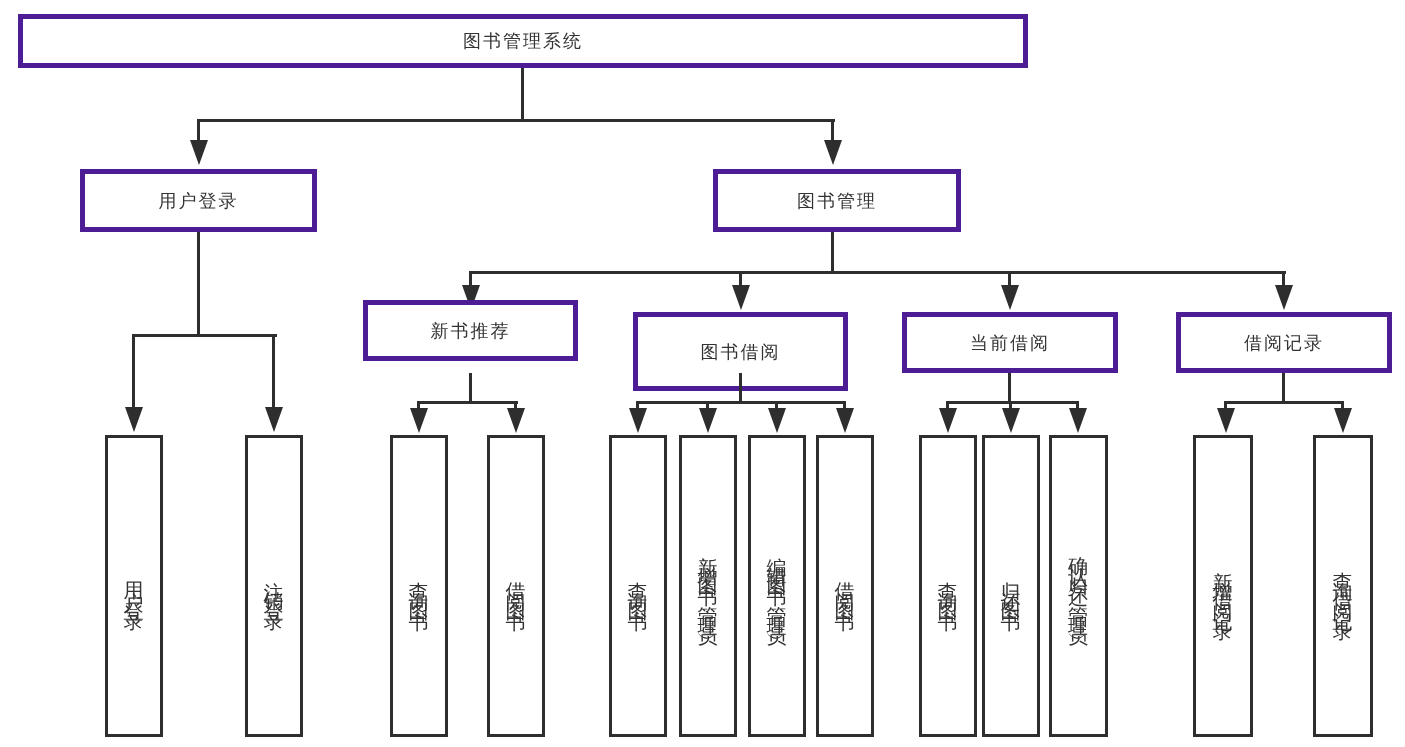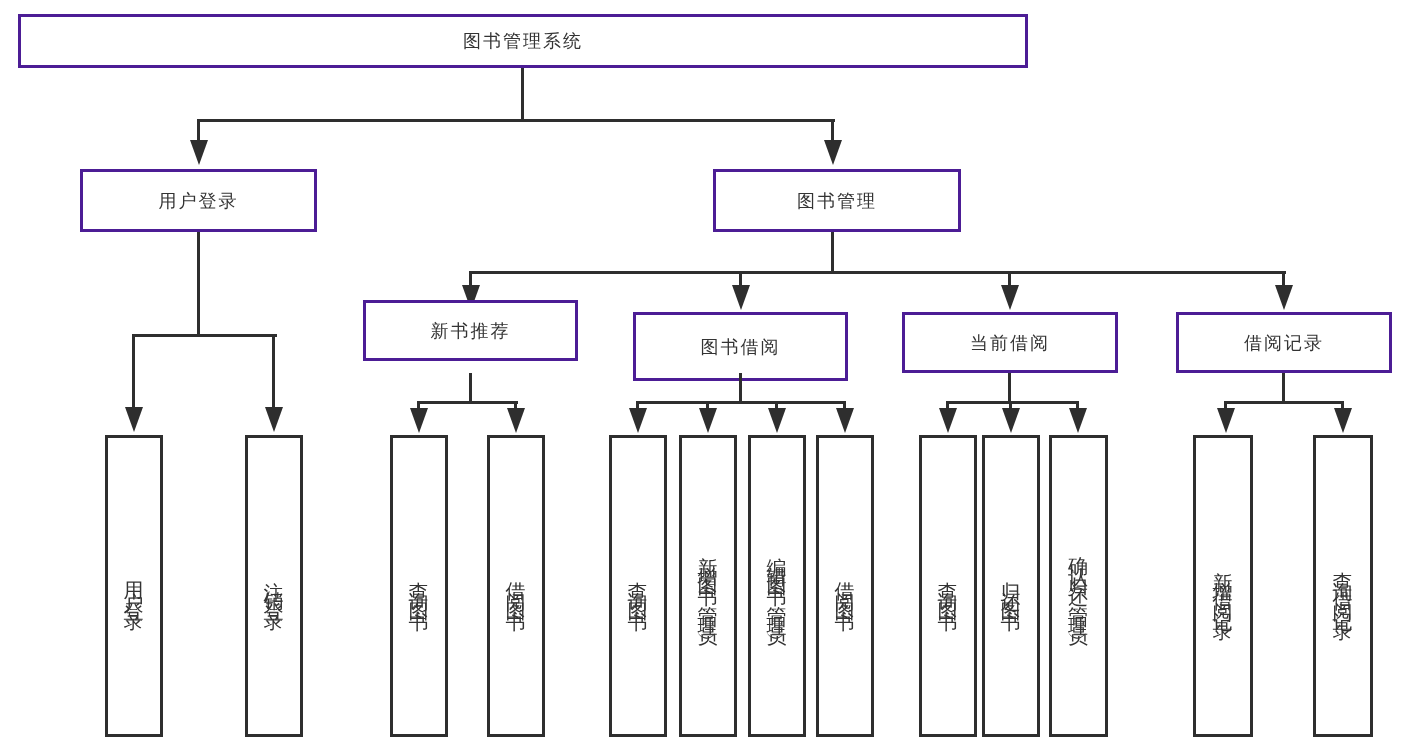--- a/index.html
+++ b/index.html
@@ -7,21 +7,21 @@
     position:relative;
     width:1405px; height:747px;
     background:#ffffff;
     font-family:"Liberation Sans","DejaVu Sans",sans-serif;
     overflow:hidden;
   }
   
   .node {
     position:absolute;
     box-sizing:border-box;
-    border:3px solid #4c1d95;
+    border:5px solid #4c1d95;
     background:#ffffff;
     display:flex; align-items:center; justify-content:center;
     color:#333333;
     font-size:18px;
     letter-spacing:2px;
     white-space:nowrap;
   }
   .leaf {
     position:absolute;
     box-sizing:border-box;
@@ -88,21 +88,21 @@
   <div class="vl" style="left:469px; top:271px; height:15px;"></div>
   <div class="arr" style="left:462px; top:285px;"></div>
   <div class="vl" style="left:739px; top:271px; height:15px;"></div>
   <div class="arr" style="left:732px; top:285px;"></div>
   <div class="vl" style="left:1008px; top:271px; height:15px;"></div>
   <div class="arr" style="left:1001px; top:285px;"></div>
   <div class="vl" style="left:1282px; top:271px; height:15px;"></div>
   <div class="arr" style="left:1275px; top:285px;"></div>
 
   <div class="node" style="left:363px; top:300px; width:215px; height:61px;">新书推荐</div>
-  <div class="node" style="left:633px; top:312px; width:215px; height:69px;">图书借阅</div>
+  <div class="node" style="left:633px; top:312px; width:215px; height:79px;">图书借阅</div>
   <div class="node" style="left:902px; top:312px; width:216px; height:61px;">当前借阅</div>
   <div class="node" style="left:1176px; top:312px; width:216px; height:61px;">借阅记录</div>
 
   <div class="vl" style="left:469px; top:373px; height:30px;"></div>
   <div class="hl" style="left:417px; top:401px; width:101px;"></div>
   <div class="vl" style="left:417px; top:401px; height:8px;"></div>
   <div class="arr" style="left:410px; top:408px;"></div>
   <div class="vl" style="left:514px; top:401px; height:8px;"></div>
   <div class="arr" style="left:507px; top:408px;"></div>
 

